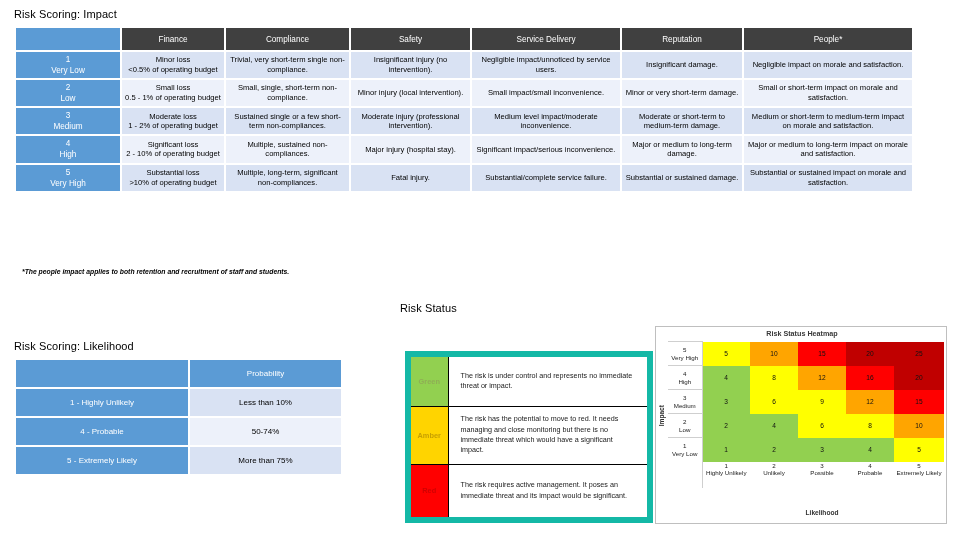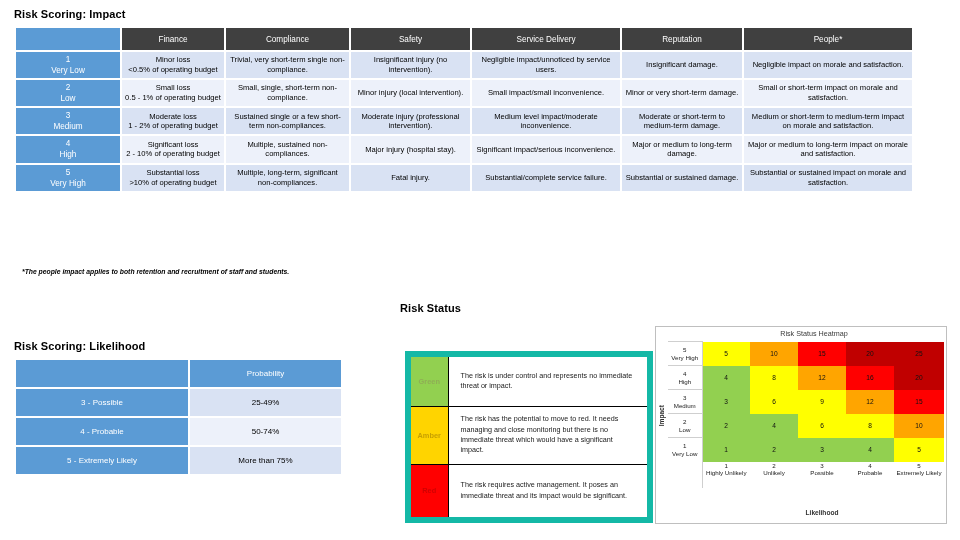--- a/index.html
+++ b/index.html
@@ -8,21 +8,21 @@
     width:960px; height:540px;
     background:#ffffff;
     font-family:"Liberation Sans", sans-serif;
     color:#000;
     position:relative;
     overflow:hidden;
   }
 
   .section-title {
     font-size:11px;
-    font-weight:bold;
+    font-weight:normal;
     letter-spacing:0.1px;
   }
 
   
   #impact-wrap { position:absolute; left:14px; top:8px; width:884px; }
   #impact-title { margin-bottom:6px; }
   table.grid { border-collapse:separate; border-spacing:2px 2px; width:100%; table-layout:fixed; }
   table.grid th, table.grid td { padding:2px 3px; vertical-align:middle; }
 
   .hdr {
@@ -84,22 +84,22 @@
   .sdesc { font-size:7.2px; line-height:1.45; padding:2px 12px; color:#1a1a1a; }
 
   
   #heat-wrap {
     position:absolute; left:655px; top:326px;
     width:292px; height:198px;
     border:1px solid #BFBFBF;
     background:#fff;
   }
   #heat-title {
-    position:absolute; left:12px; top:2px; width:292px;
-    text-align:center; font-size:7.2px; font-weight:normal;
+    position:absolute; left:0; top:2px; width:292px;
+    text-align:center; font-size:7.2px; font-weight:bold;
     color:#3a3a3a;
   }
   #heat-ylabel {
     position:absolute; left:2px; top:78px;
     font-size:6.6px; font-weight:bold; color:#333;
     writing-mode:vertical-rl; transform:rotate(180deg);
   }
   #heat-grid-wrap {
     position:absolute; left:12px; top:14px; width:276px; height:178px;
   }
@@ -297,22 +297,22 @@
         <col style="width:151px">
       </colgroup>
     <thead>
         <tr id="likely-head">
           <th class="lt-hdr-blank"></th>
           <th class="lt-hdr">Probability</th>
         </tr>
       </thead>
     <tbody id="likely-body">
         <tr>
-          <td class="lt-lbl">3 - Possible</td>
-          <td class="lt-val band-a">25-49%</td>
+          <td class="lt-lbl">1 - Highly Unlikely</td>
+          <td class="lt-val band-a">Less than 10%</td>
         </tr>
         <tr>
           <td class="lt-lbl">4 - Probable</td>
           <td class="lt-val band-b">50-74%</td>
         </tr>
         <tr>
           <td class="lt-lbl">5 - Extremely Likely</td>
           <td class="lt-val band-a">More than 75%</td>
         </tr>
       </tbody>

